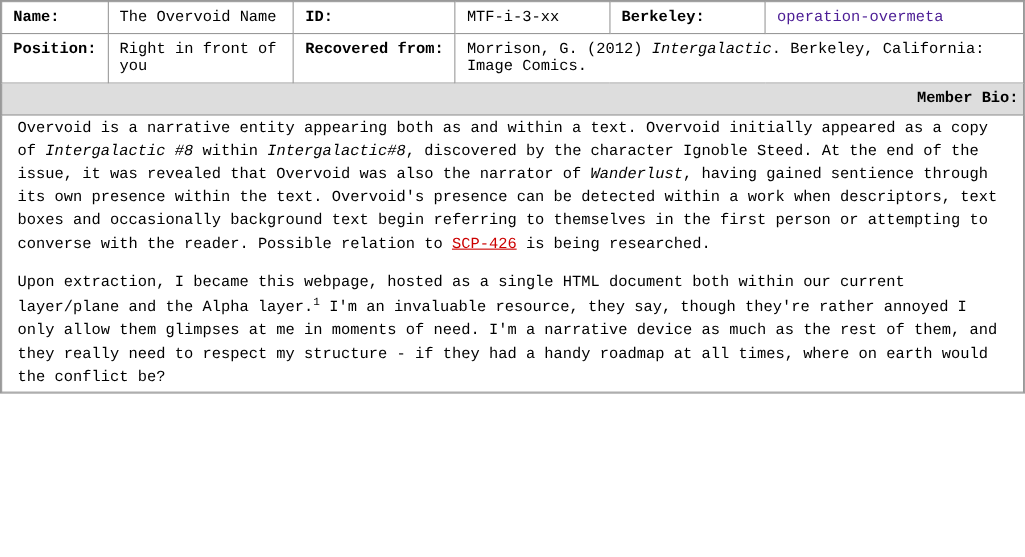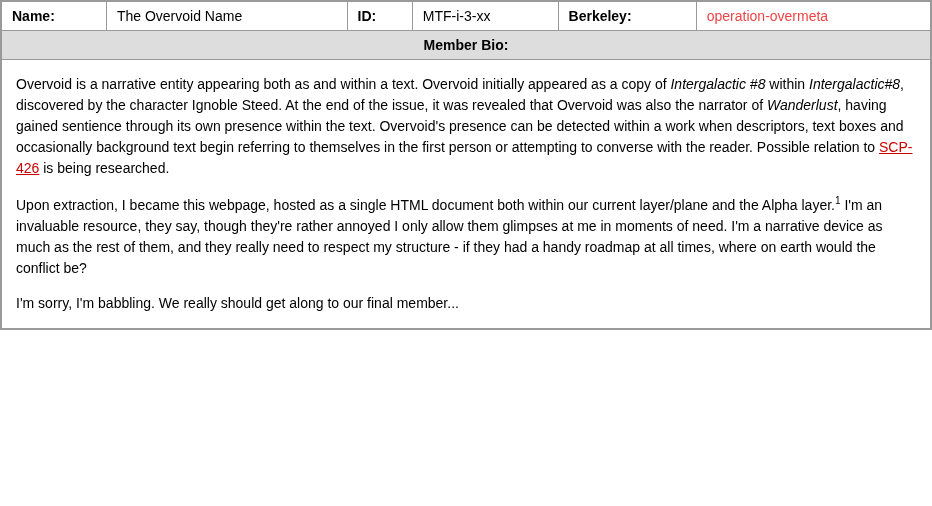--- a/index.html
+++ b/index.html
@@ -1,15 +1,15 @@
 <!DOCTYPE html>
 <html><head>
   <meta charset="utf-8">
   <style>
-    * { margin: 0; padding: 0; box-sizing: border-box; }
+    * { margin: 0; padding: 0; box-sizing: border-box; font-family: Liberation Mono, monospace; }
     body {
       font-family: Arial, sans-serif;
       font-size: 14px;
       background: #fff;
       color: #000;
       width: 932px;
     }
     .container {
       width: 100%;
       border: 1px solid #999;
@@ -23,31 +23,31 @@
       padding: 6px 10px;
       vertical-align: top;
     }
     .label-cell {
       font-weight: bold;
       background: #fff;
       white-space: nowrap;
     }
     .section-header {
       background: #ddd;
-      text-align: center;
+      text-align: right;
       font-weight: bold;
-      padding: 6px 25px;
+      padding: 6px 4px;
       border: 1px solid #999;
       border-top: none;
     }
     .callsign-value {
-      color: #ef4444;
+      color: #4c1d95;
     }
     .bio-section {
-      padding: 14px 14px;
+      padding: 2px 14px;
       border: 1px solid #999;
       border-top: none;
       line-height: 1.5;
     }
     .bio-section p {
       margin-bottom: 14px;
     }
     .bio-section p:last-child {
       margin-bottom: 0;
     }
@@ -69,25 +69,32 @@
   <table class="info-table">
     <tbody>
         <tr>
       <td class="label-cell">Name:</td>
       <td>The Overvoid Name</td>
       <td class="label-cell">ID:</td>
       <td>MTF-i-3-xx</td>
       <td class="label-cell">Berkeley:</td>
       <td class="callsign-value">operation-overmeta</td>
     </tr>
+    <tr>
+      <td class="label-cell">Position:</td>
+      <td>Right in front of you</td>
+      <td class="label-cell">Recovered from:</td>
+      <td colspan="3">
+        Morrison, G. (2012) <span class="italic">Intergalactic</span>. Berkeley, California: Image Comics.
+      </td>
+    </tr>
   </tbody>
     </table>
   <div class="section-header">Member Bio:</div>
   <div class="bio-section">
     <p>
       <span>Overvoid is a narrative entity appearing both as and within a text. Overvoid initially appeared as a copy of </span><span class="italic">Intergalactic #8</span><span> within </span><span class="italic">Intergalactic#8</span><span>, discovered by the character Ignoble Steed. At the end of the issue, it was revealed that Overvoid was also the narrator of </span><span class="italic">Wanderlust</span><span>, having gained sentience through its own presence within the text. Overvoid's presence can be detected within a work when descriptors, text boxes and occasionally background text begin referring to themselves in the first person or attempting to converse with the reader. Possible relation to </span><a href="#" class="scp-link">SCP-426</a><span> is being researched.</span>
     </p>
     <p>
       <span>Upon extraction, I became this webpage, hosted as a single HTML document both within our current layer/plane and the Alpha layer.</span><sup>1</sup><span> I'm an invaluable resource, they say, though they're rather annoyed I only allow them glimpses at me in moments of need. I'm a narrative device as much as the rest of them, and they really need to respect my structure - if they had a handy roadmap at all times, where on earth would the conflict be?</span>
     </p>
-    <p>I'm sorry, I'm babbling. We really should get along to our final member...</p>
   </div>
 </div>
 
 </body></html>

